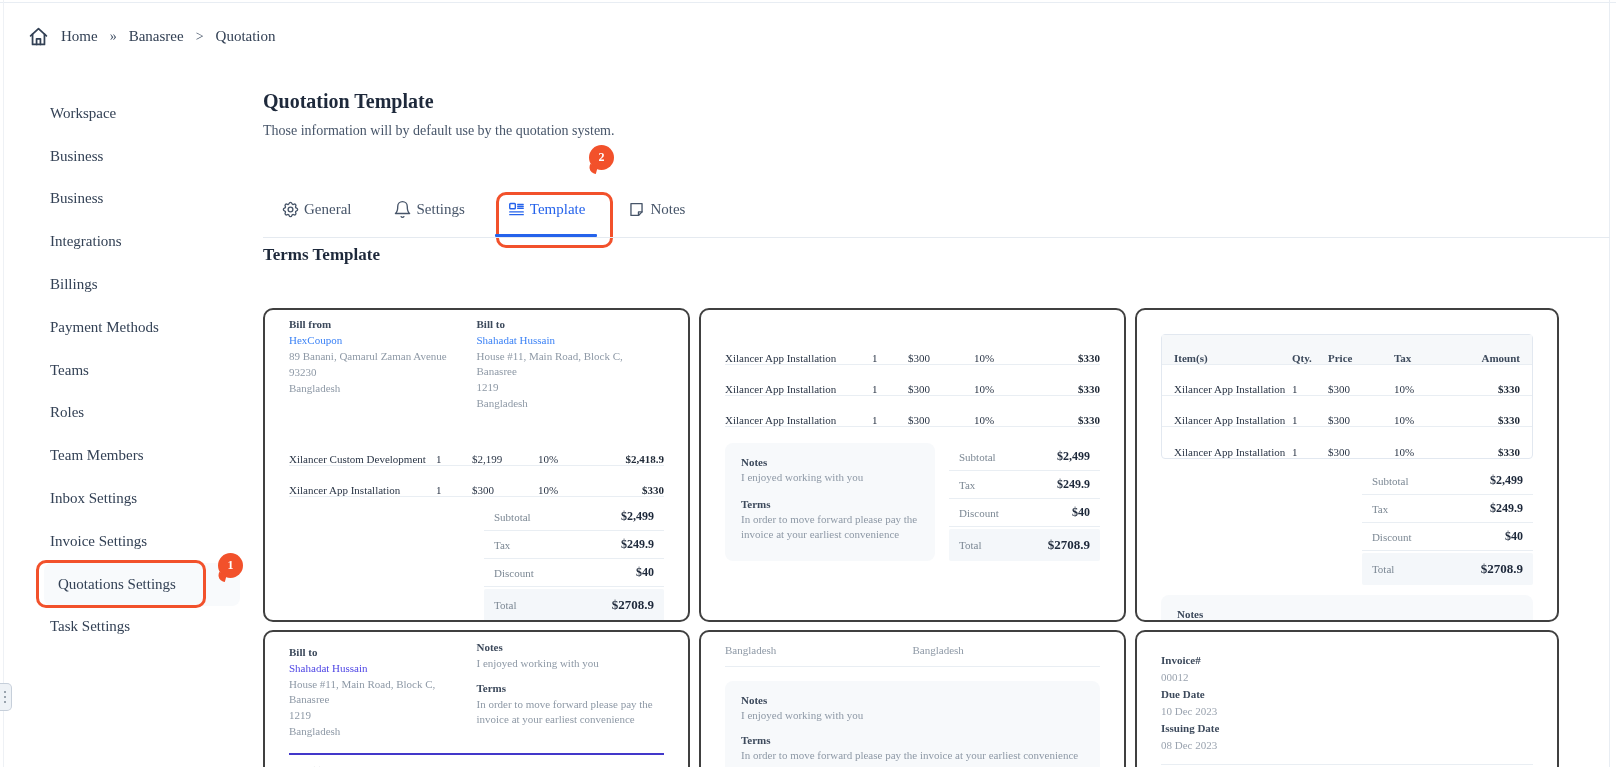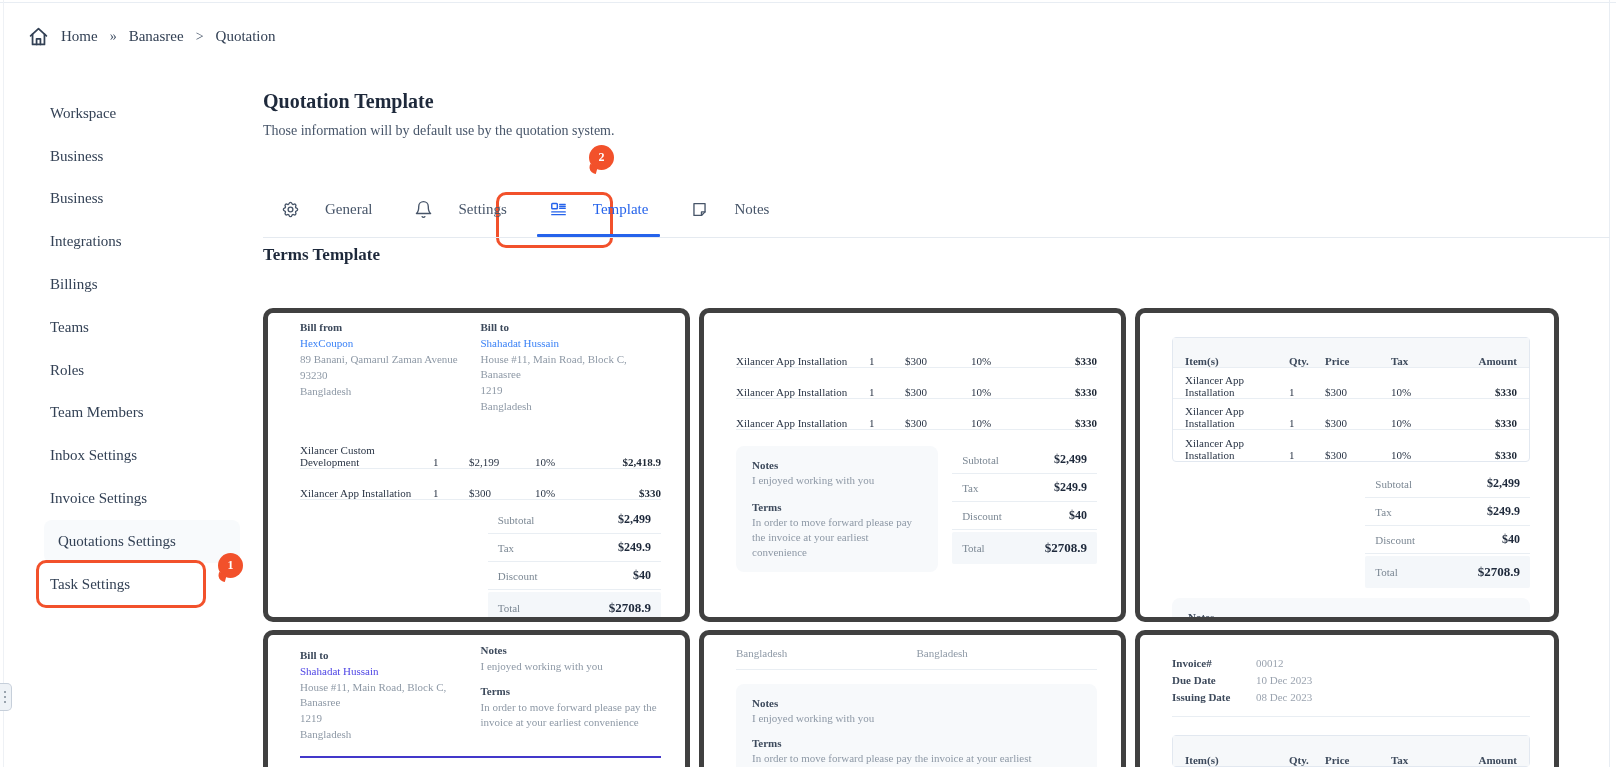--- a/index.html
+++ b/index.html
@@ -33,31 +33,31 @@
            border-radius:0 0 0 6px; transform:rotate(15deg); }
   .badge.b1 { left:218px; top:553px; }
   .badge.b2 { left:589px; top:145px; }
 
   
   .page-title { position:absolute; left:263px; top:90px; font-size:20px; font-weight:700; color:#1e293b; }
   .page-subtitle { position:absolute; left:263px; top:123px; font-size:14px; color:#475569; }
 
   
   .tabs { position:absolute; left:263px; top:198px; width:1347px; height:40px; display:flex; align-items:flex-start; gap:38px; border-bottom:1px solid #e5eaf0; }
-  .tab { display:flex; align-items:center; gap:25px; font-size:15px; font-weight:500; color:#475569; padding:2px 2px 16px 2px; cursor:pointer; position:relative; }
+  .tab { display:flex; align-items:center; gap:4px; font-size:15px; font-weight:500; color:#475569; padding:2px 2px 16px 2px; cursor:pointer; position:relative; }
   .tab:first-child { margin-left:16px; }
   .tab svg { display:block; }
   .tab.active { color:#2563eb; }
   .tab.active::after { content:""; position:absolute; left:-10px; right:-10px; bottom:-2px; height:3px; background:#2563eb; border-radius:1px; }
 
   .section-title { position:absolute; left:263px; top:245px; font-size:17px; font-weight:700; color:#1e293b; }
 
   
   .grid { position:absolute; left:263px; top:308px; width:1298px; display:grid; grid-template-columns:427px 427px 424px; grid-template-rows:314px 320px; column-gap:9px; row-gap:8px; }
-  .card { border:5px solid #404040; border-radius:10px; background:#fff; padding:6px 24px 10px 32px; overflow:hidden; font-size:11px; color:#8e99a6; cursor:pointer; }
+  .card { border:2px solid #404040; border-radius:10px; background:#fff; padding:6px 24px 10px 24px; overflow:hidden; font-size:11px; color:#8e99a6; cursor:pointer; }
   .card .lbl { color:#3d4a5c; font-weight:600; }
   .bill-cols { display:flex; }
   .bill-col { flex:1 1 50%; line-height:15px; }
   .bill-col .name { color:#3b82f6; font-weight:500; }
   .bill-col .name.indigo { color:#4f46e5; }
   .bill-col > div { margin-top:1px; }
 
   .irow { display:flex; align-items:flex-end; height:31px; border-bottom:1px solid #e9eef3; color:#2b3647; }
   .irow .c-name { flex:1; font-weight:500; }
   .irow .c-qty { width:36px; }
@@ -77,21 +77,21 @@
   .btable { border:1px solid #e2e8f0; border-radius:4px; margin-top:18px; }
   .btable .irow { padding:0 12px; border-bottom:1px solid #e9eef3; }
   .btable .irow:last-child { border-bottom:none; }
   .btable .hrow { background:#f6f8fa; color:#3d4a5c; font-weight:600; height:30px; }
   .btable .hrow .c-name, .btable .hrow .c-amt { font-weight:600; color:#3d4a5c; }
 
   .rule-indigo { height:2px; background:#4338ca; margin-top:14px; }
   .hdr-plain { display:flex; align-items:center; height:30px; color:#3d4a5c; font-weight:600; }
 
   .inv-meta { margin-top:8px; line-height:17px; }
-  .inv-meta .row { display:flex; }
+  .inv-meta .row { display:flex;flex-direction:column; }
   .inv-meta .k { width:84px; color:#3d4a5c; font-weight:600; }
   .inv-meta .v { color:#9aa3af; }
 
   .c5-top { display:flex; padding:4px 0 10px 0; border-bottom:1px solid #e9eef3; }
   .c5-top span { flex:1 1 50%; }
 
   
   .drag-handle { position:absolute; left:0; top:683px; width:12px; height:28px; background:#eef2f6; border:1px solid #c6cfda; border-left:none; border-radius:0 5px 5px 0; cursor:pointer; }
   .drag-handle i { position:absolute; left:4px; top:7px; width:2px; height:2px; background:#7c8894; border-radius:50%; box-shadow:0 5px 0 #7c8894, 0 10px 0 #7c8894; }
 </style>
@@ -117,20 +117,21 @@
     <span class="sep">&gt;</span>
     <span class="crumb">Quotation</span>
   </div>
 
   <ul class="sidebar">
     <li>Workspace</li>
     <li>Business</li>
     <li>Business</li>
     <li>Integrations</li>
     <li>Billings</li>
+    <li>Payment Methods</li>
     <li>Teams</li>
     <li>Roles</li>
     <li>Team Members</li>
     <li>Inbox Settings</li>
     <li>Invoice Settings</li>
     <li class="active">Quotations Settings</li>
     <li>Task Settings</li>
   </ul>
 
   <div class="anno-box sidebar-box"></div>

